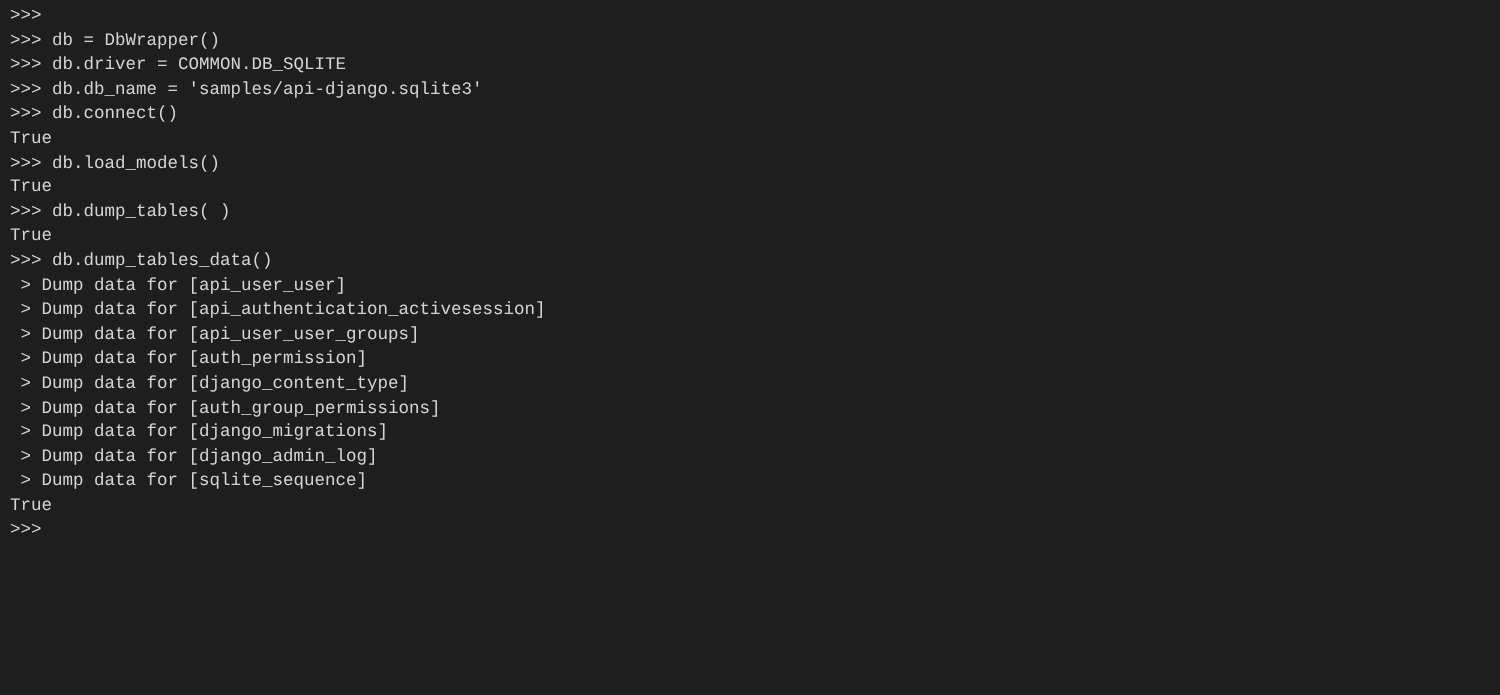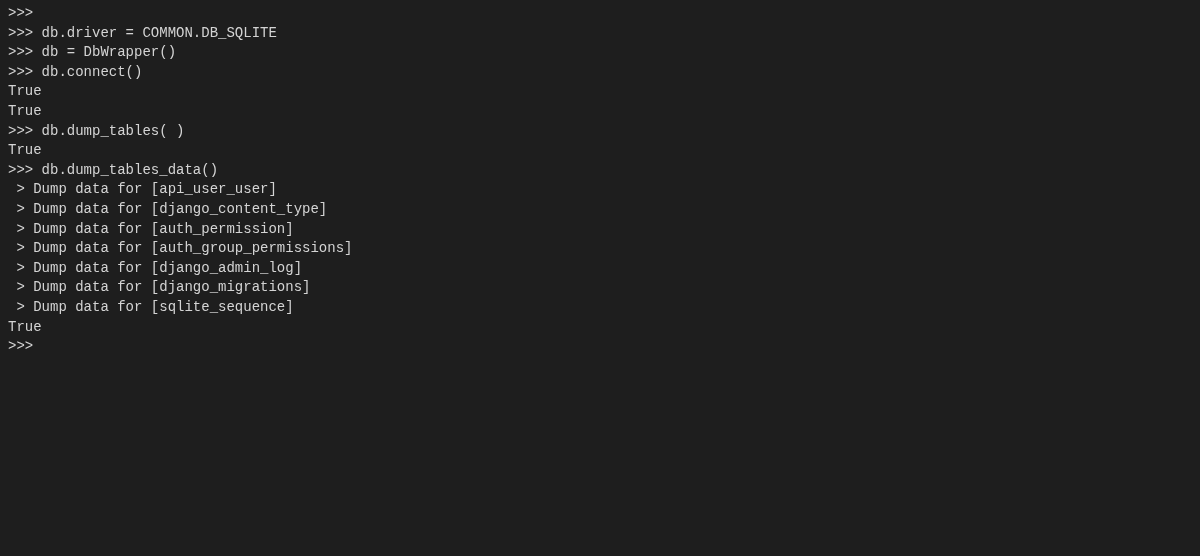--- a/index.html
+++ b/index.html
@@ -21,30 +21,34 @@
     .terminal-line {
       white-space: pre;
       display: block;
     }
   </style>
 </head>
 <body>
 
 <div id="terminal">
     <div class="terminal-line">&gt;&gt;&gt;</div>
+    <div class="terminal-line">&gt;&gt;&gt; db = DbWrapper()</div>
     <div class="terminal-line">&gt;&gt;&gt; db.driver = COMMON.DB_SQLITE</div>
-    <div class="terminal-line">&gt;&gt;&gt; db = DbWrapper()</div>
+    <div class="terminal-line">&gt;&gt;&gt; db.db_name = 'samples/api-django.sqlite3'</div>
     <div class="terminal-line">&gt;&gt;&gt; db.connect()</div>
     <div class="terminal-line">True</div>
+    <div class="terminal-line">&gt;&gt;&gt; db.load_models()</div>
     <div class="terminal-line">True</div>
     <div class="terminal-line">&gt;&gt;&gt; db.dump_tables( )</div>
     <div class="terminal-line">True</div>
     <div class="terminal-line">&gt;&gt;&gt; db.dump_tables_data()</div>
     <div class="terminal-line"> &gt; Dump data for [api_user_user]</div>
+    <div class="terminal-line"> &gt; Dump data for [api_authentication_activesession]</div>
+    <div class="terminal-line"> &gt; Dump data for [api_user_user_groups]</div>
+    <div class="terminal-line"> &gt; Dump data for [auth_permission]</div>
     <div class="terminal-line"> &gt; Dump data for [django_content_type]</div>
-    <div class="terminal-line"> &gt; Dump data for [auth_permission]</div>
     <div class="terminal-line"> &gt; Dump data for [auth_group_permissions]</div>
+    <div class="terminal-line"> &gt; Dump data for [django_migrations]</div>
     <div class="terminal-line"> &gt; Dump data for [django_admin_log]</div>
-    <div class="terminal-line"> &gt; Dump data for [django_migrations]</div>
     <div class="terminal-line"> &gt; Dump data for [sqlite_sequence]</div>
     <div class="terminal-line">True</div>
     <div class="terminal-line">&gt;&gt;&gt;</div>
   </div>
 
 </body></html>

